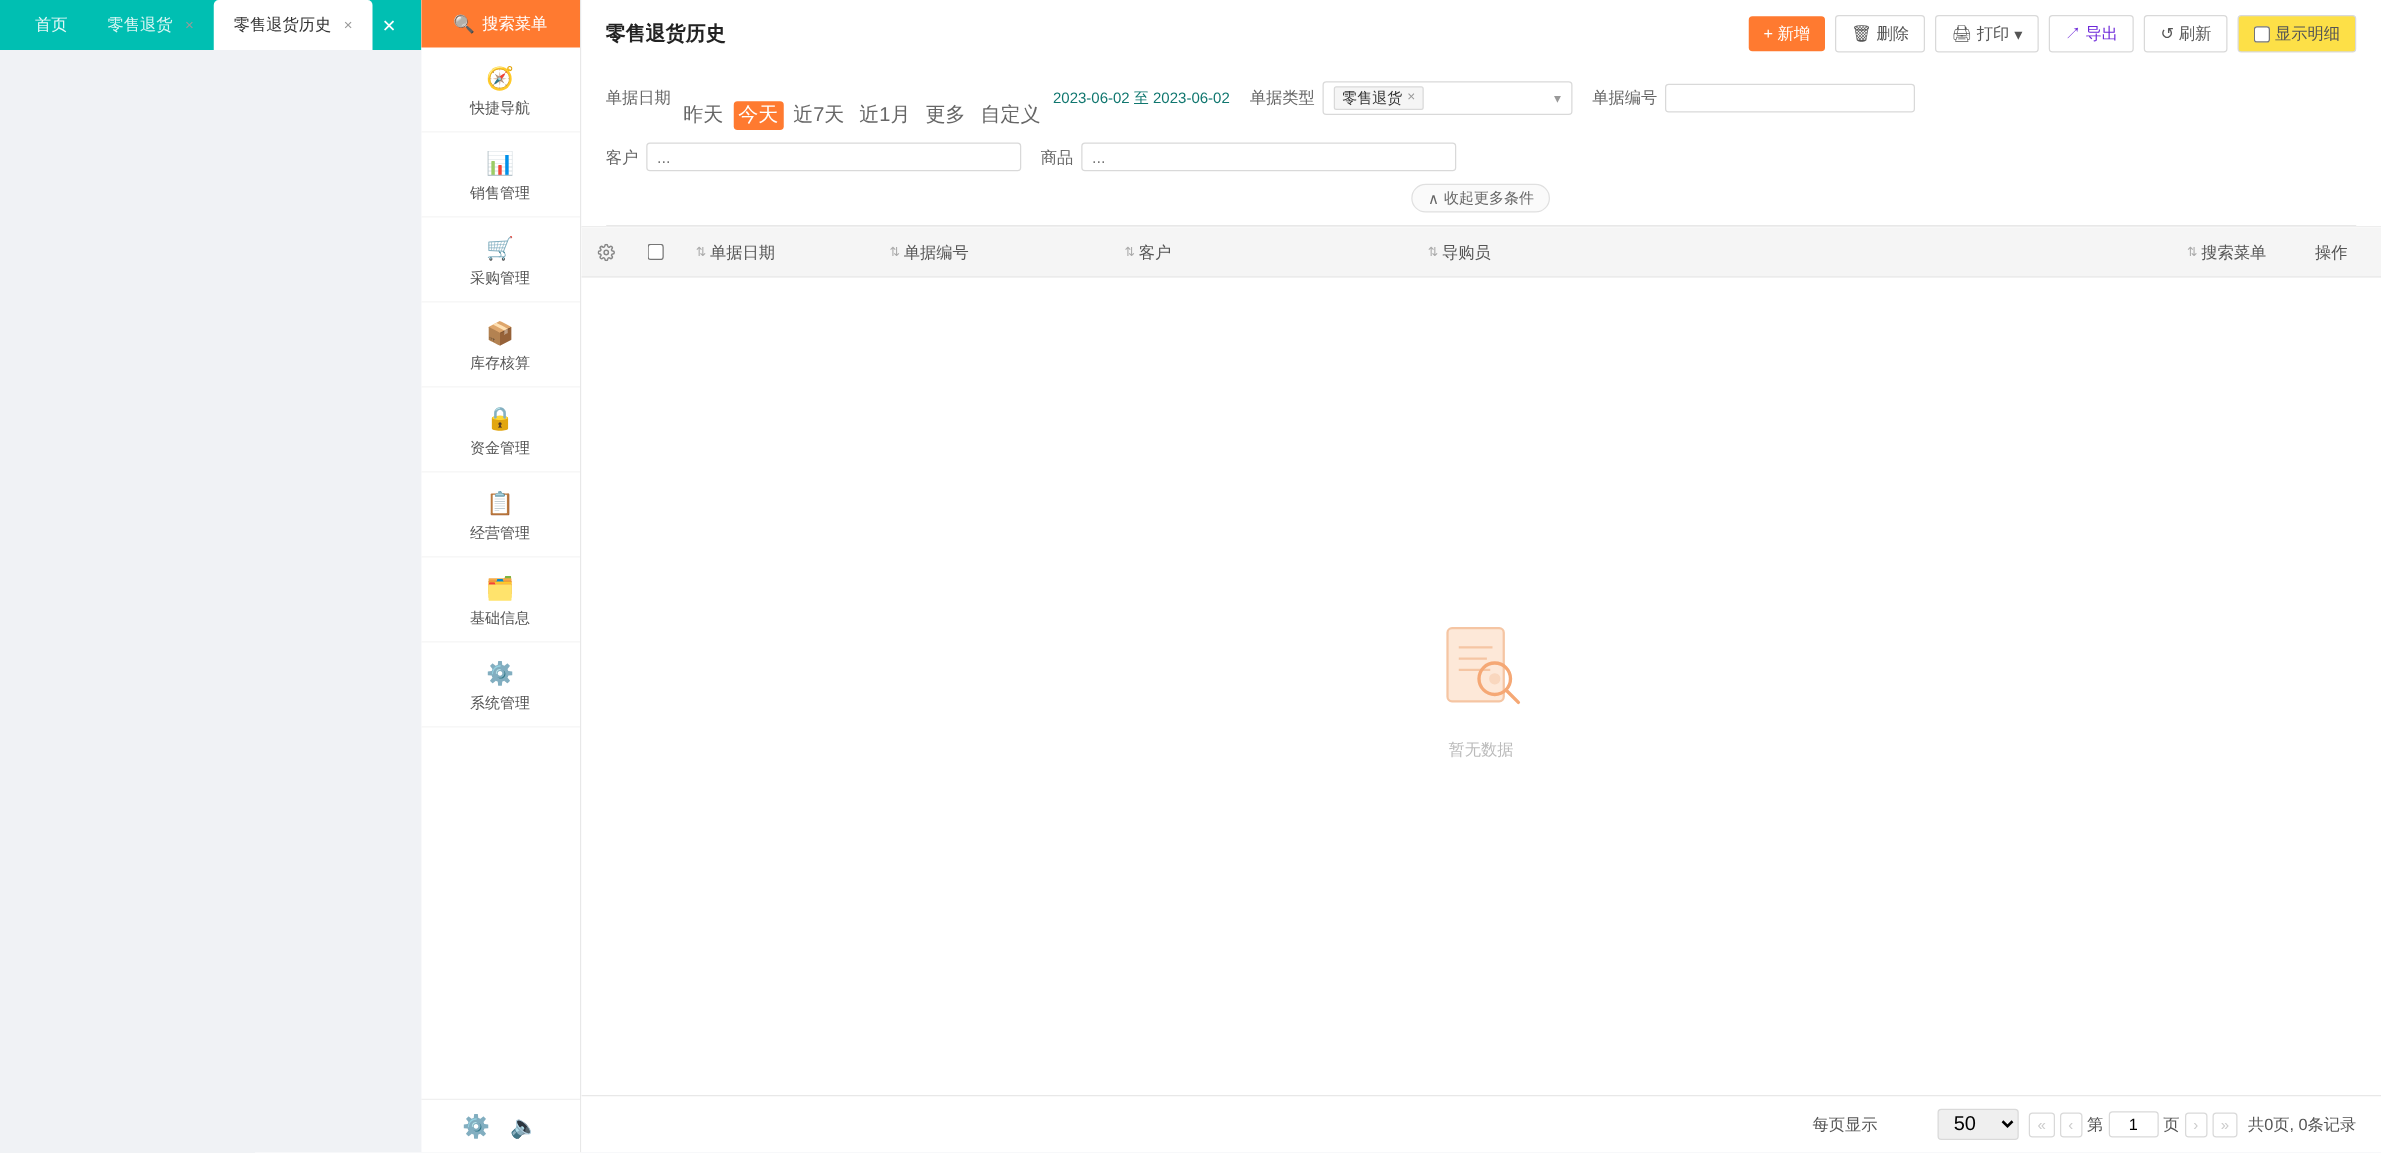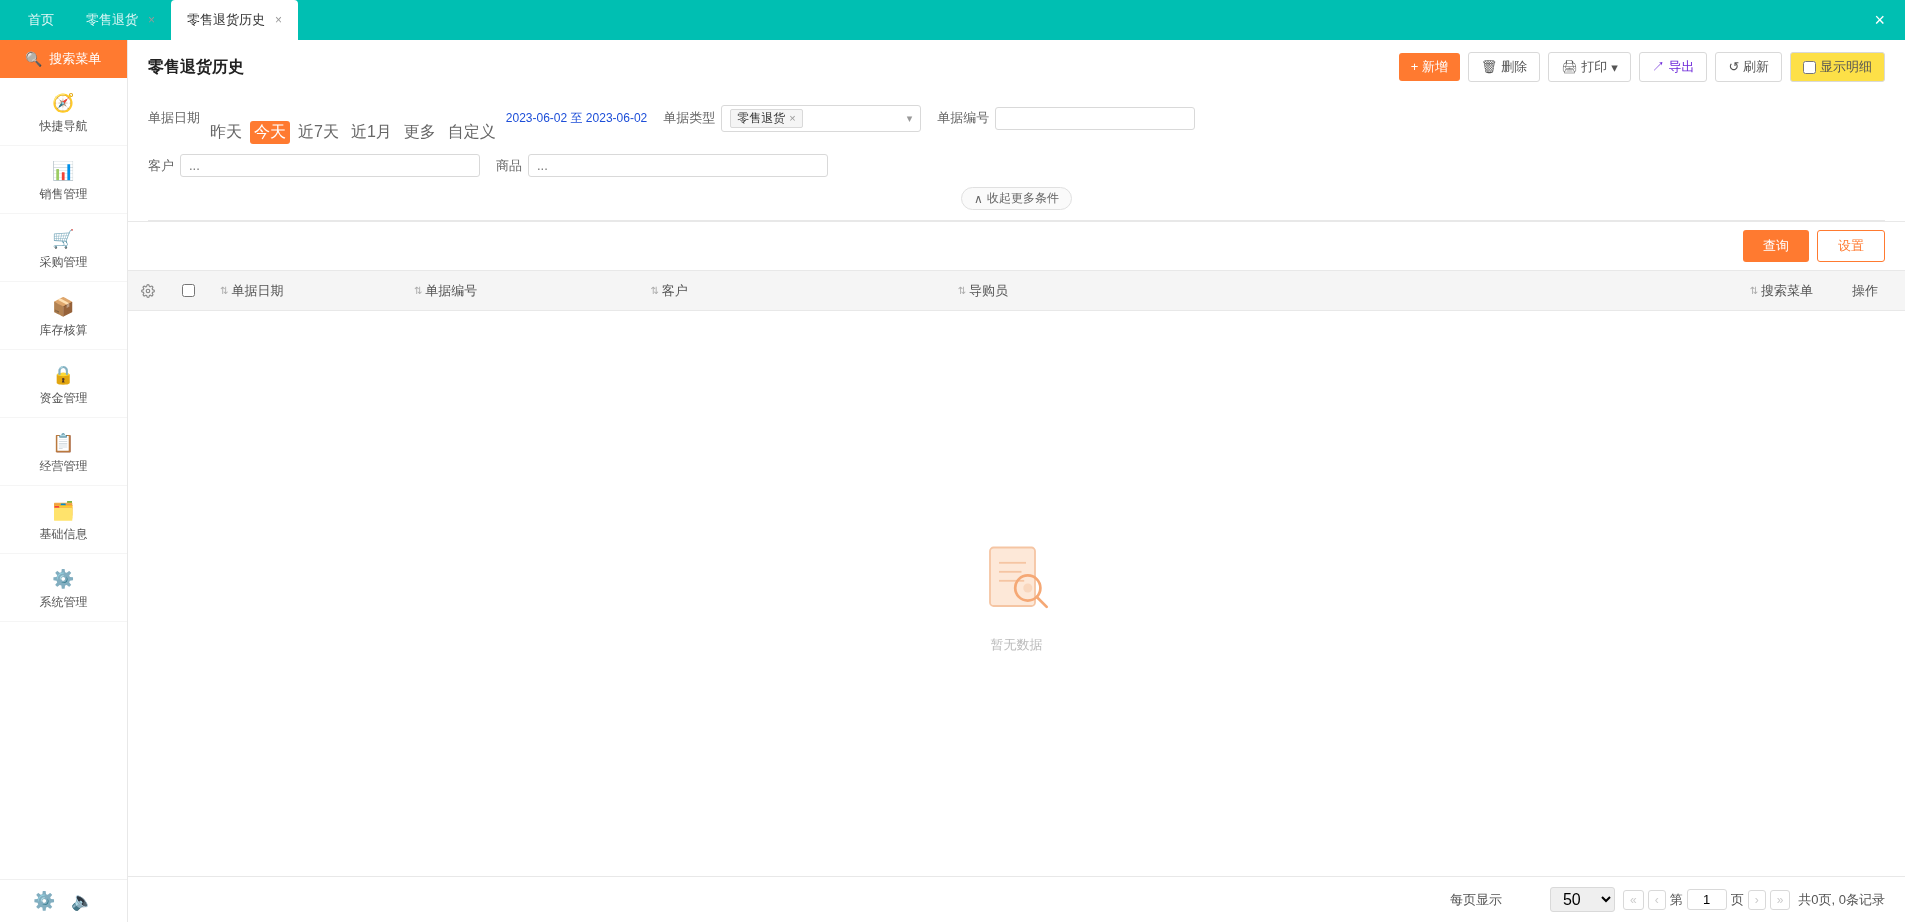--- a/index.html
+++ b/index.html
@@ -1,19 +1,19 @@
 <!DOCTYPE html>
 <html><head>
   <meta charset="utf-8">
   <style>
     * { box-sizing: border-box; margin: 0; padding: 0; }
     body { font-family: "Microsoft YaHei", "PingFang SC", Arial, sans-serif; font-size: 13px; background: #f0f2f5; color: #333; height: 922px; overflow: hidden; }
 
     
-    .app-container { display: flex; flex-direction: column; height: 922px; }
+    .app-container { display: flex; flex-direction: row; height: 922px; }
 
     
     .top-bar { background: #00bfb2; display: flex; align-items: center; height: 40px; padding: 0 12px; flex-shrink: 0; }
     .top-bar-tabs { display: flex; align-items: stretch; flex: 1; height: 100%; }
     .tab { display: flex; align-items: center; padding: 0 16px; cursor: pointer; color: rgba(255,255,255,0.85); font-size: 13px; gap: 6px; position: relative; }
     .tab.active { background: #fff; color: #333; border-radius: 4px 4px 0 0; }
     .tab .tab-close { font-size: 12px; color: #999; cursor: pointer; margin-left: 4px; }
     .tab.home { color: rgba(255,255,255,0.9); }
     .top-bar-right { display: flex; align-items: center; gap: 8px; }
     .top-bar-close { color: white; font-size: 18px; cursor: pointer; padding: 0 8px; }
@@ -47,21 +47,21 @@
     .checkbox-small { width: 13px; height: 13px; }
 
     
     .filter-area { padding: 10px 20px; background: #fff; border-bottom: 1px solid #e8e8e8; flex-shrink: 0; }
     .filter-row { display: flex; align-items: center; gap: 16px; margin-bottom: 10px; flex-wrap: wrap; }
     .filter-item { display: flex; align-items: center; gap: 6px; }
     .filter-label { color: #666; font-size: 13px; white-space: nowrap; }
     .date-shortcuts { display: flex; gap: 4px; align-items: center; }
     .date-shortcut { font-size: 16px; color: #666; cursor: pointer; padding: 1px 4px; margin-top: 29px; }
     .date-shortcut.active { background: #ff7a30; color: white; border-radius: 3px; }
-    .date-range { font-size: 12px; color: #1d4ed8; }
+    .date-range { font-size: 12px; color: #0f766e; }
     .filter-select { display: flex; align-items: center; border: 1px solid #d9d9d9; border-radius: 3px; padding: 3px 8px; background: #fff; min-width: 200px; cursor: pointer; gap: 4px; }
     .filter-select .tag { background: #f5f5f5; border: 1px solid #d9d9d9; border-radius: 2px; padding: 0 6px; font-size: 12px; display: flex; align-items: center; gap: 4px; }
     .filter-select .tag-close { cursor: pointer; color: #999; font-size: 11px; }
     .filter-select .arrow { margin-left: auto; color: #999; font-size: 11px; }
     .filter-input { border: 1px solid #d9d9d9; border-radius: 3px; padding: 3px 8px; background: #fff; min-width: 200px; color: #ccc; font-size: 13px; }
     .filter-customer { border: 1px solid #d9d9d9; border-radius: 3px; padding: 3px 8px; background: #fff; min-width: 300px; color: #bbb; font-size: 13px; }
     .collapse-bar { display: flex; align-items: center; justify-content: center; }
     .collapse-btn { display: flex; align-items: center; gap: 4px; color: #666; font-size: 12px; cursor: pointer; padding: 2px 12px; border: 1px solid #e0e0e0; border-radius: 12px; background: #fafafa; }
     .btn-query { background: #ff7a30; color: white; border: none; padding: 6px 20px; border-radius: 3px; cursor: pointer; font-size: 13px; }
     .btn-set { background: #fff; color: #ff7a30; border: 1px solid #ff7a30; padding: 6px 20px; border-radius: 3px; cursor: pointer; font-size: 13px; }
@@ -232,24 +232,20 @@
 
           <div class="collapse-bar">
             <div class="collapse-btn">
               <span>∧</span>
               <span>收起更多条件</span>
             </div>
           </div>
         </div>
       </div>
 
-      <div style="display: flex; justify-content: flex-end; padding: 8px 20px; background: #fff; border-bottom: 1px solid #e8e8e8; flex-shrink: 0; gap: 8px;">
-        <button class="btn-query">查询</button>
-        <button class="btn-set">设置</button>
-      </div>
 
       <div class="table-area">
         <div class="table-header">
           <div class="th th-settings">
             <svg width="14" height="14" viewBox="0 0 24 24" fill="none" stroke="#888" stroke-width="2">
                 <circle cx="12" cy="12" r="3"></circle>
                 <path d="M19.4 15a1.65 1.65 0 0 0 .33 1.82l.06.06a2 2 0 0 1-2.83 2.83l-.06-.06a1.65 1.65 0 0 0-1.82-.33 1.65 1.65 0 0 0-1 1.51V21a2 2 0 0 1-4 0v-.09A1.65 1.65 0 0 0 9 19.4a1.65 1.65 0 0 0-1.82.33l-.06.06a2 2 0 0 1-2.83-2.83l.06-.06A1.65 1.65 0 0 0 4.68 15a1.65 1.65 0 0 0-1.51-1H3a2 2 0 0 1 0-4h.09A1.65 1.65 0 0 0 4.6 9a1.65 1.65 0 0 0-.33-1.82l-.06-.06a2 2 0 0 1 2.83-2.83l.06.06A1.65 1.65 0 0 0 9 4.68a1.65 1.65 0 0 0 1-1.51V3a2 2 0 0 1 4 0v.09a1.65 1.65 0 0 0 1 1.51 1.65 1.65 0 0 0 1.82-.33l.06-.06a2 2 0 0 1 2.83 2.83l-.06.06A1.65 1.65 0 0 0 19.4 9a1.65 1.65 0 0 0 1.51 1H21a2 2 0 0 1 0 4h-.09a1.65 1.65 0 0 0-1.51 1z"></path>
               </svg>
           </div>
           <div class="th th-checkbox">

